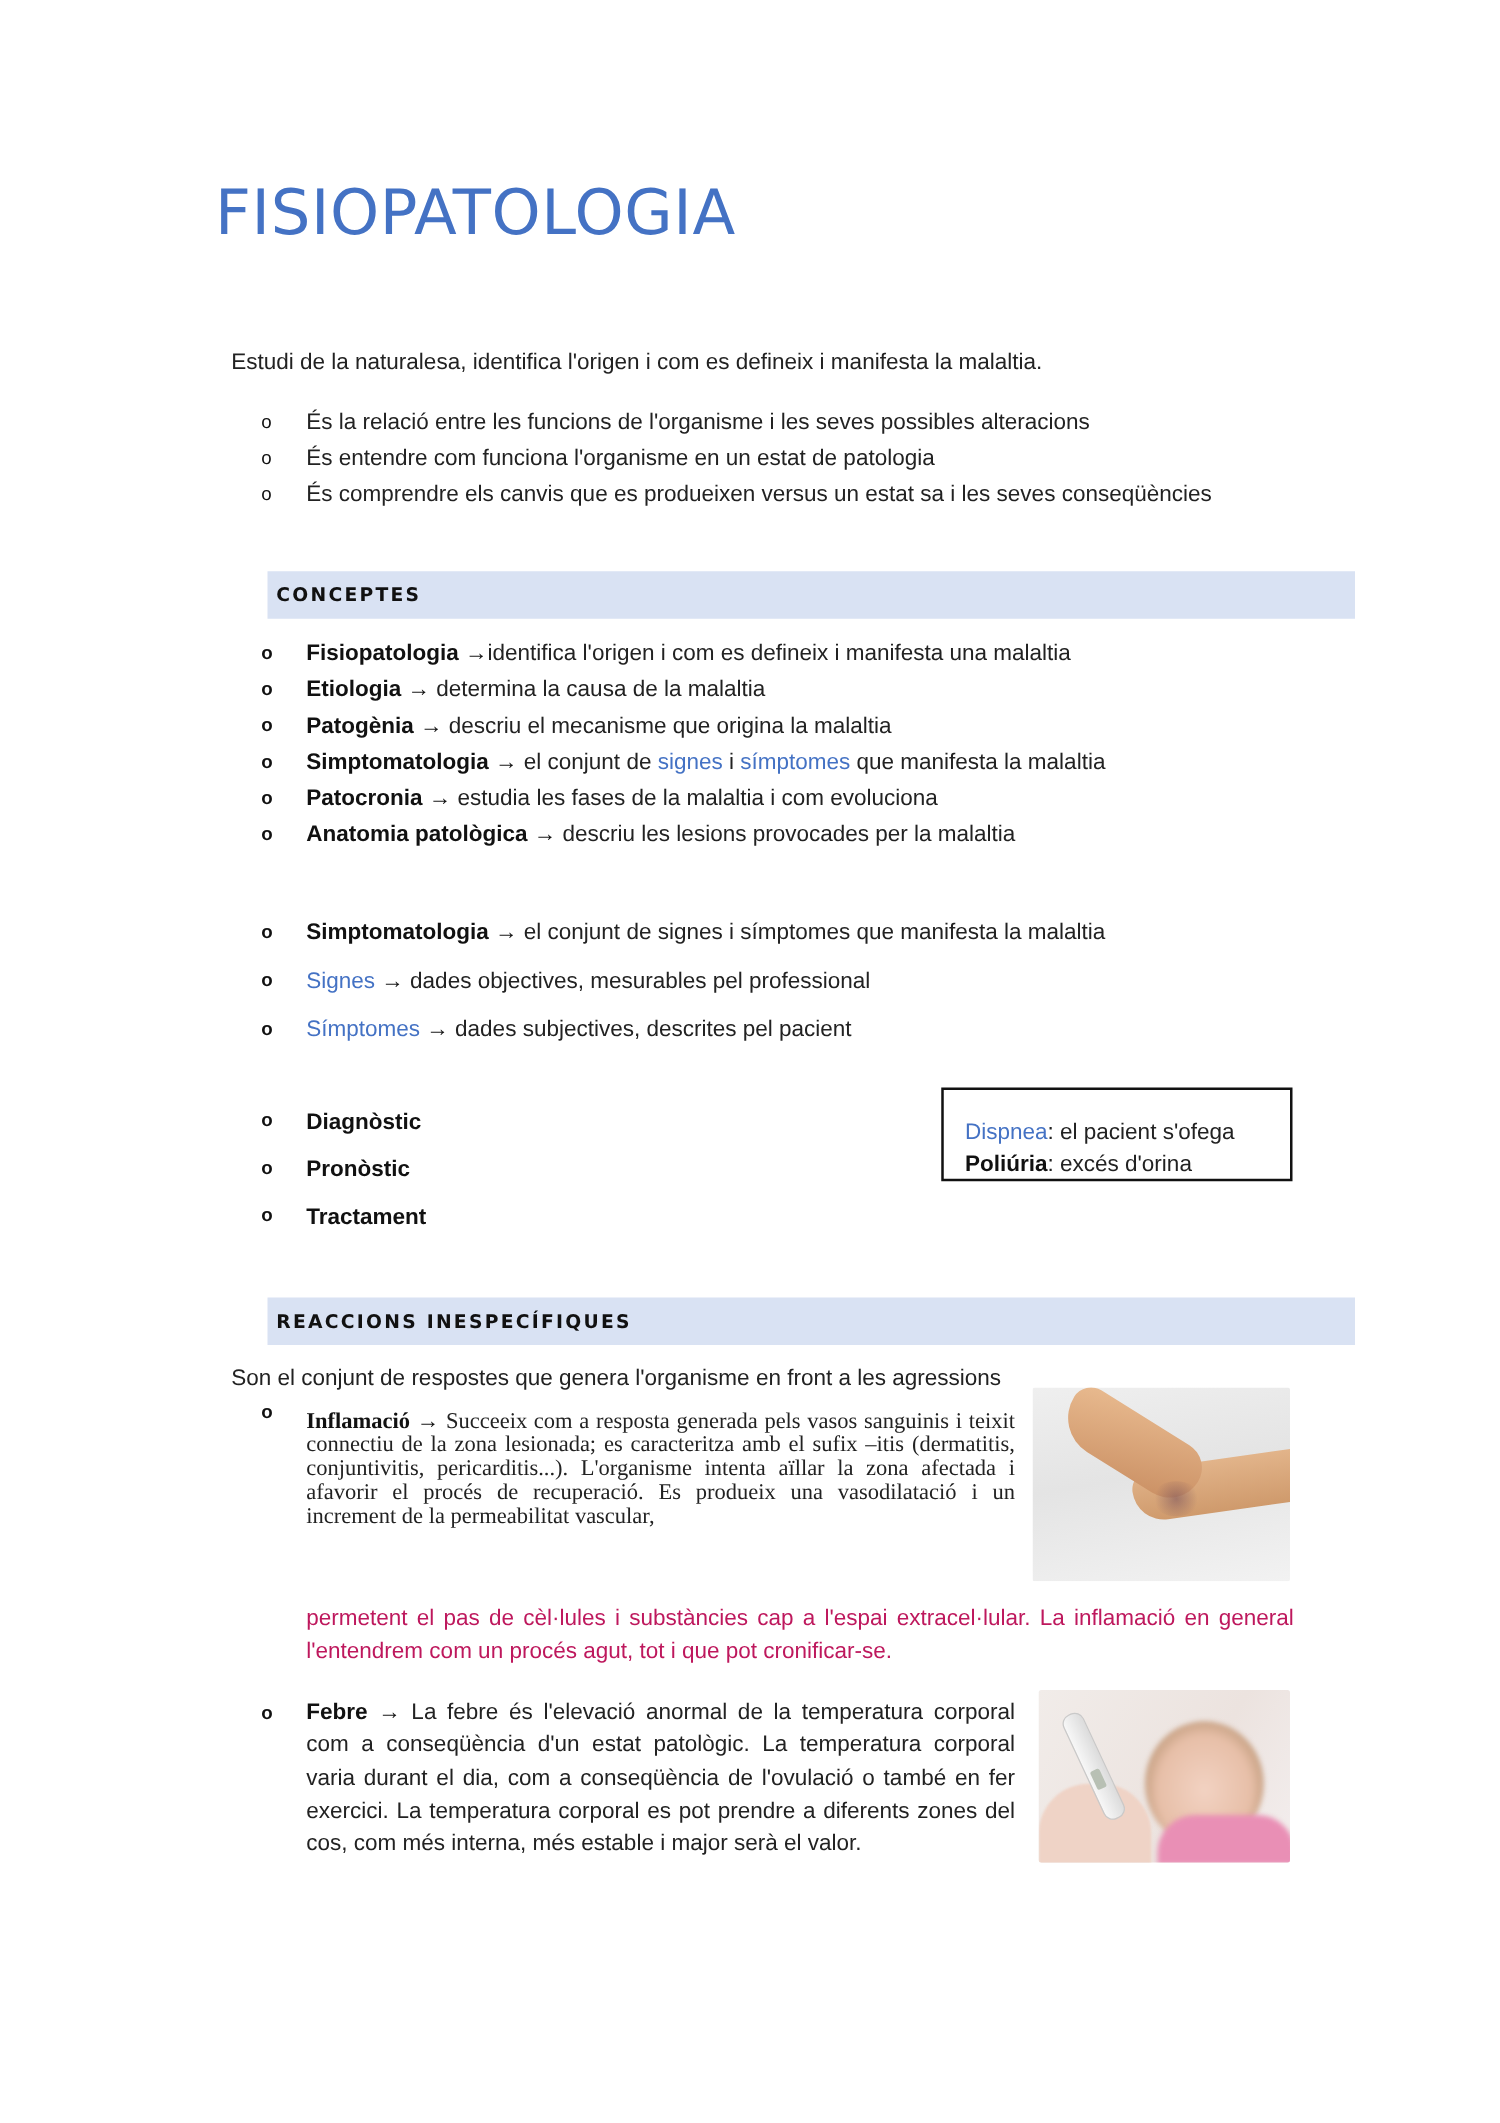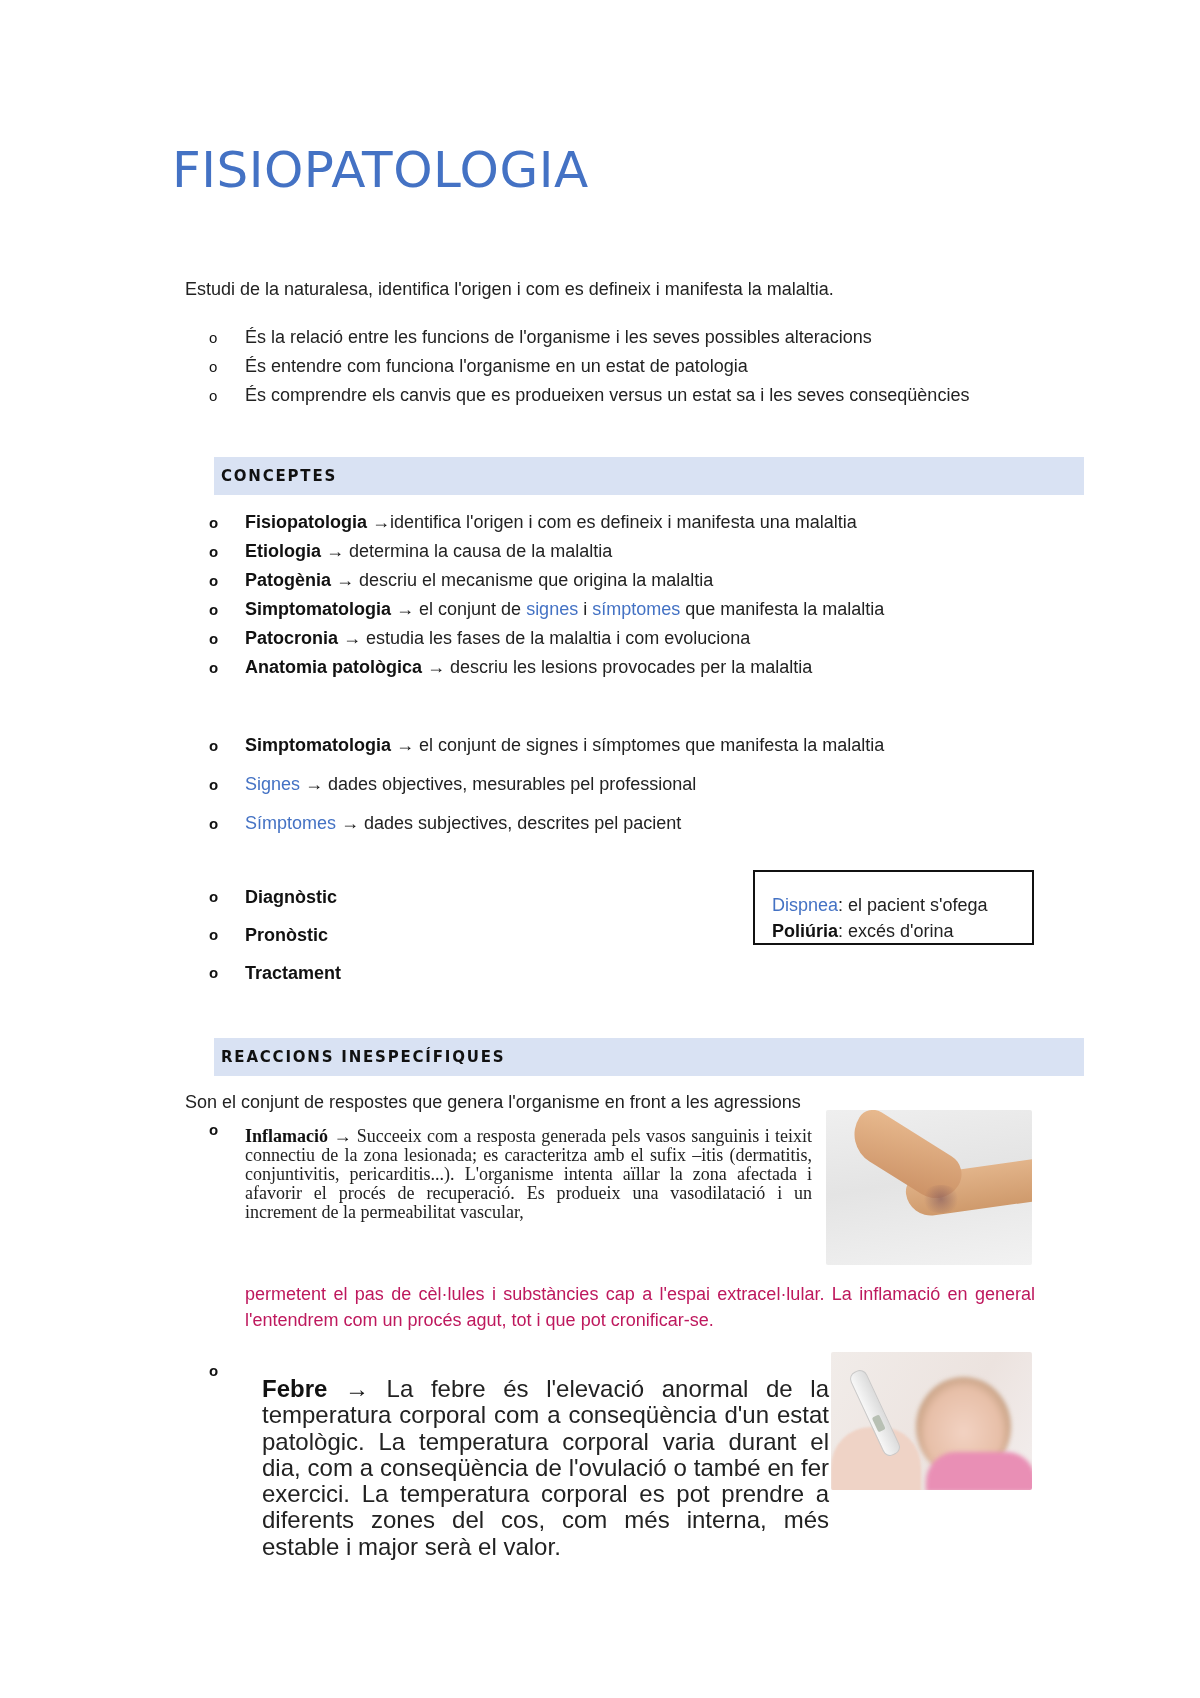--- a/index.html
+++ b/index.html
@@ -184,21 +184,21 @@
   </div>
 
   <div class="img img-foot">
     <div class="foot-leg"></div>
     <div class="foot-body"></div>
     <div class="foot-bruise"></div>
   </div>
 
   <div style="position:absolute; left:0; top:1356px; width:1200px;">
     <span class="bul b" style="position:absolute; left:209px; top:2px; font-size:15px; line-height:26px;">o</span>
-    <div class="justify" style="position:absolute; left:262px; top:0; width:567px; font-size:24px; line-height:26.3px; color:#222;margin-top:20px;">
+    <div class="justify" style="position:absolute; left:245px; top:0; width:567px; font-size:18px; line-height:26.3px; color:#222;">
       <span class="b">Febre</span>
       <span class="b">→</span>
       <span>La febre és l'elevació anormal de la temperatura corporal com a conseqüència d'un estat patològic. La temperatura corporal varia durant el dia, com a conseqüència de l'ovulació o també en fer exercici. La temperatura corporal es pot prendre a diferents zones del cos, com més interna, més estable i major serà el valor.</span>
     </div>
   </div>
 
   <div class="img img-fever">
     <div class="child-face"></div>
     <div class="child-shirt"></div>
     <div class="hand"></div>

